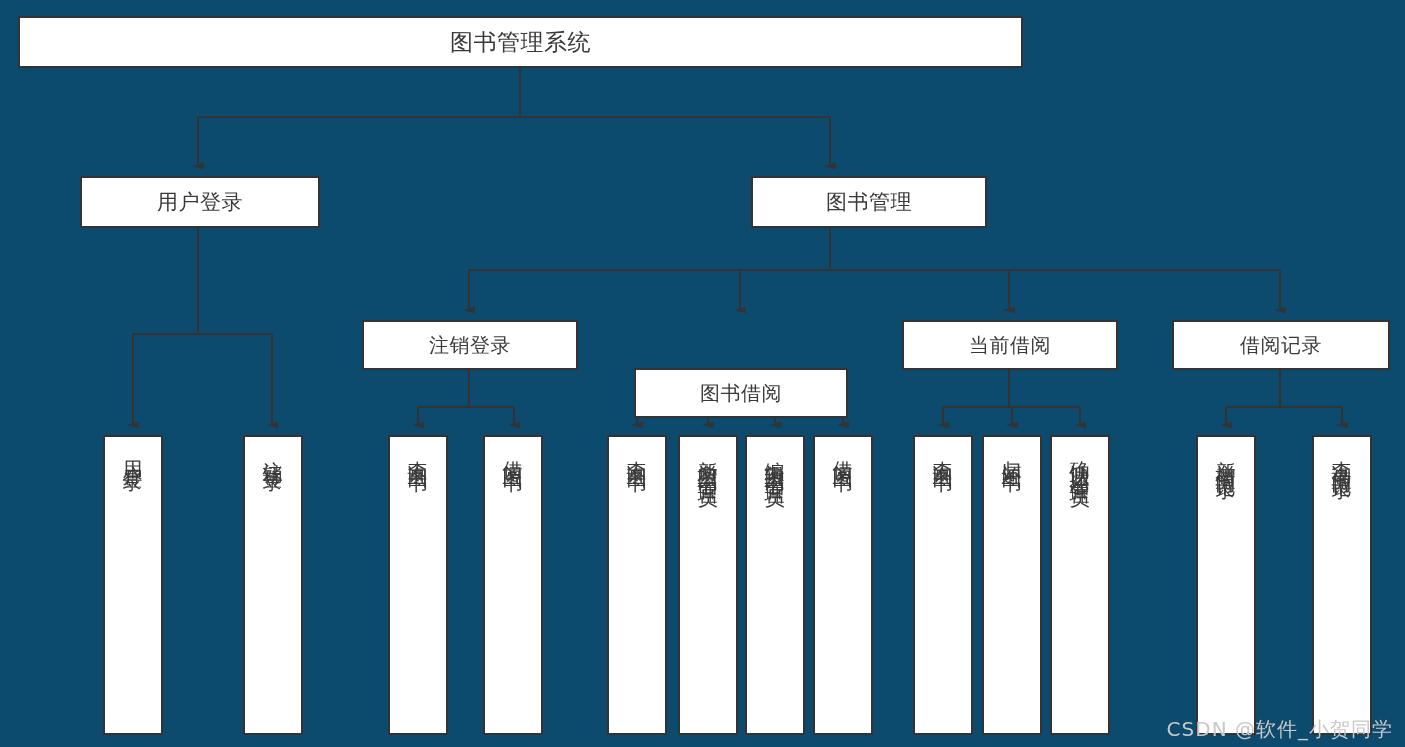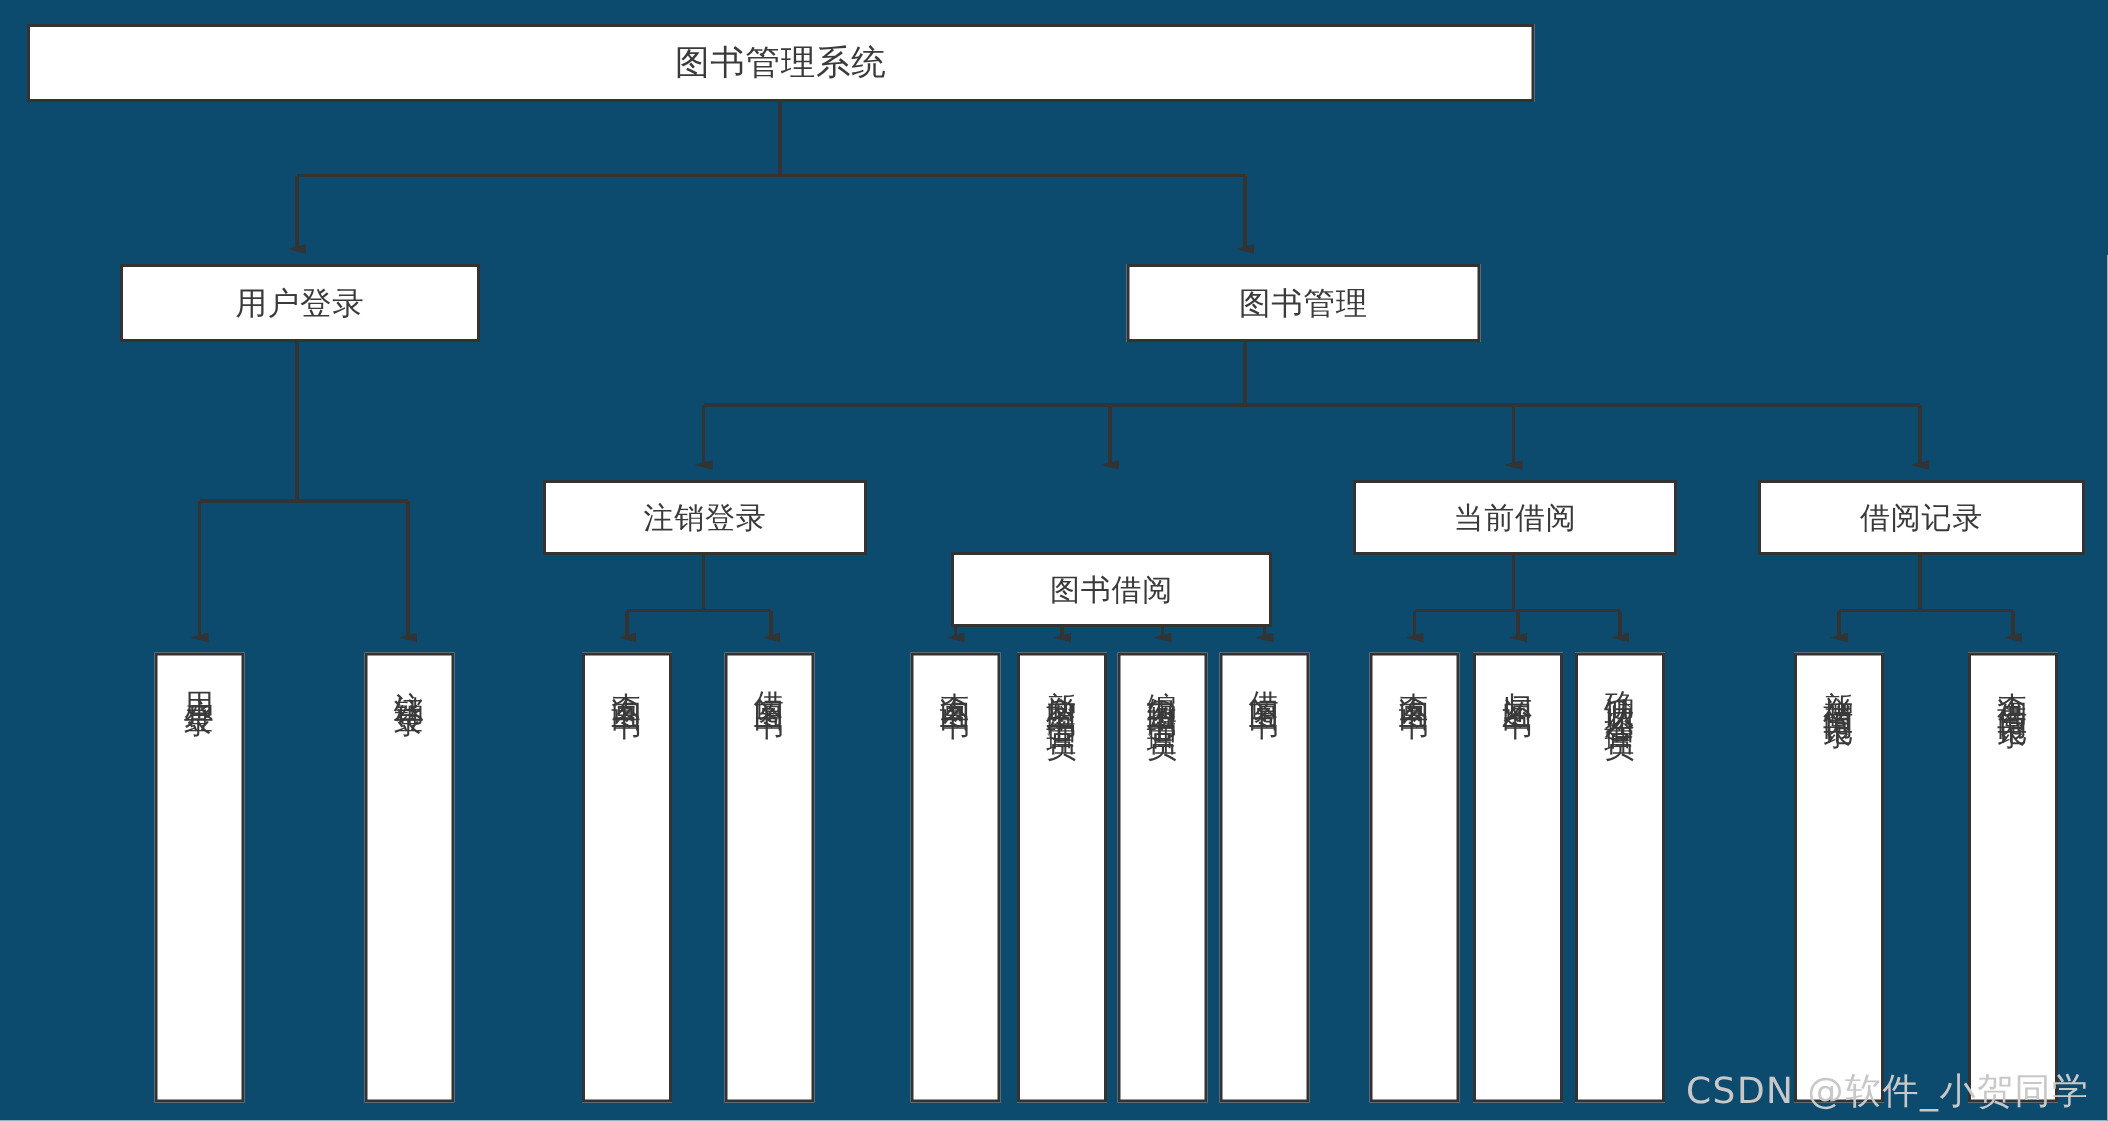--- a/index.html
+++ b/index.html
@@ -106,21 +106,21 @@
   .lf8  { left: 913px;  }
   .lf9  { left: 982px;  }
   .lf10 { left: 1050px; }
   .lf11 { left: 1196px; }
   .lf12 { left: 1312px; }
   
   #watermark {
     position: absolute;
     right: 12px;
     bottom: 4px;
-    font-size: 24px;
+    font-size: 20px;
     color: #c8c8c8;
     letter-spacing: 1px;
     white-space: nowrap;
     font-family: "DejaVu Sans", "Liberation Sans", sans-serif;
   }
 </style>
 </head>
 <body>
 
 <div id="diagram-canvas">

